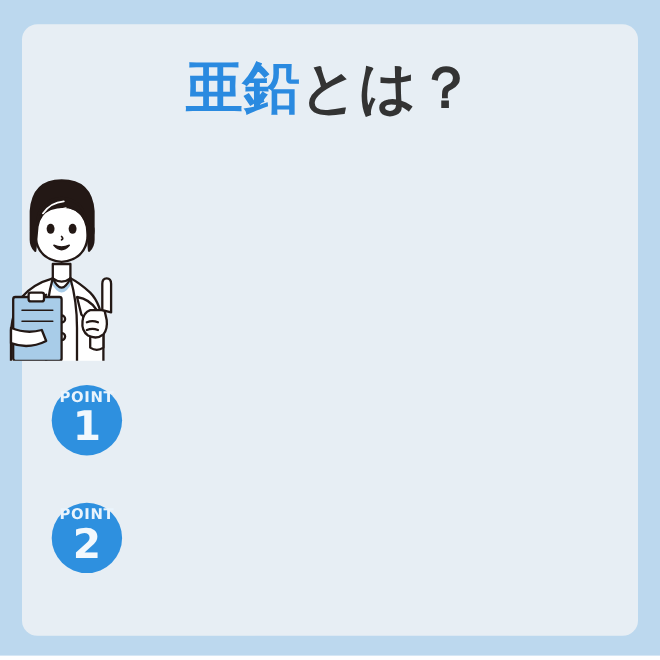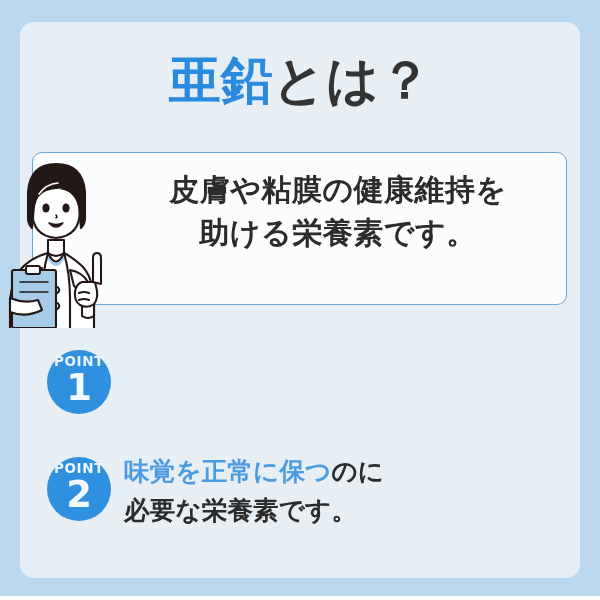--- a/index.html
+++ b/index.html
@@ -152,26 +152,20 @@
 <body>
 
 <div id="canvas">
 
   <div id="panel"></div>
 
   <div id="title">
     <span class="kw">亜鉛</span><span class="rest">とは？</span>
   </div>
 
-  <div id="lead-box">
-    <div id="lead-text">
-      <div>皮膚や粘膜の健康維持を</div>
-      <div>助ける栄養素です。</div>
-    </div>
-  </div>
 
   <div id="illus">
     <svg width="125" height="175" viewBox="0 0 125 175" xmlns="http://www.w3.org/2000/svg">
       <g stroke="#231815" stroke-width="2.1" stroke-linecap="round" stroke-linejoin="round" fill="none">
 
         <path d="M40 82 L40 96 Q48 101 56 96 L56 82 Z" fill="#ffffff"></path>
 
         <path d="M40 95
                  Q22 100 12 112
                  Q4 123 2 142
@@ -269,19 +263,15 @@
       <div class="pnum">1</div>
     </div>
   </div>
 
   <div class="point-row" id="point-2">
     <div class="badge">
       <div class="circle"></div>
       <div class="ptext">POINT</div>
       <div class="pnum">2</div>
     </div>
-    <div class="point-body">
-      <span class="ln"><span class="hl">味覚を正常に保つ</span><span>のに</span></span>
-      <span class="ln">必要な栄養素です。</span>
-    </div>
   </div>
 
 </div>
 
 </body></html>

